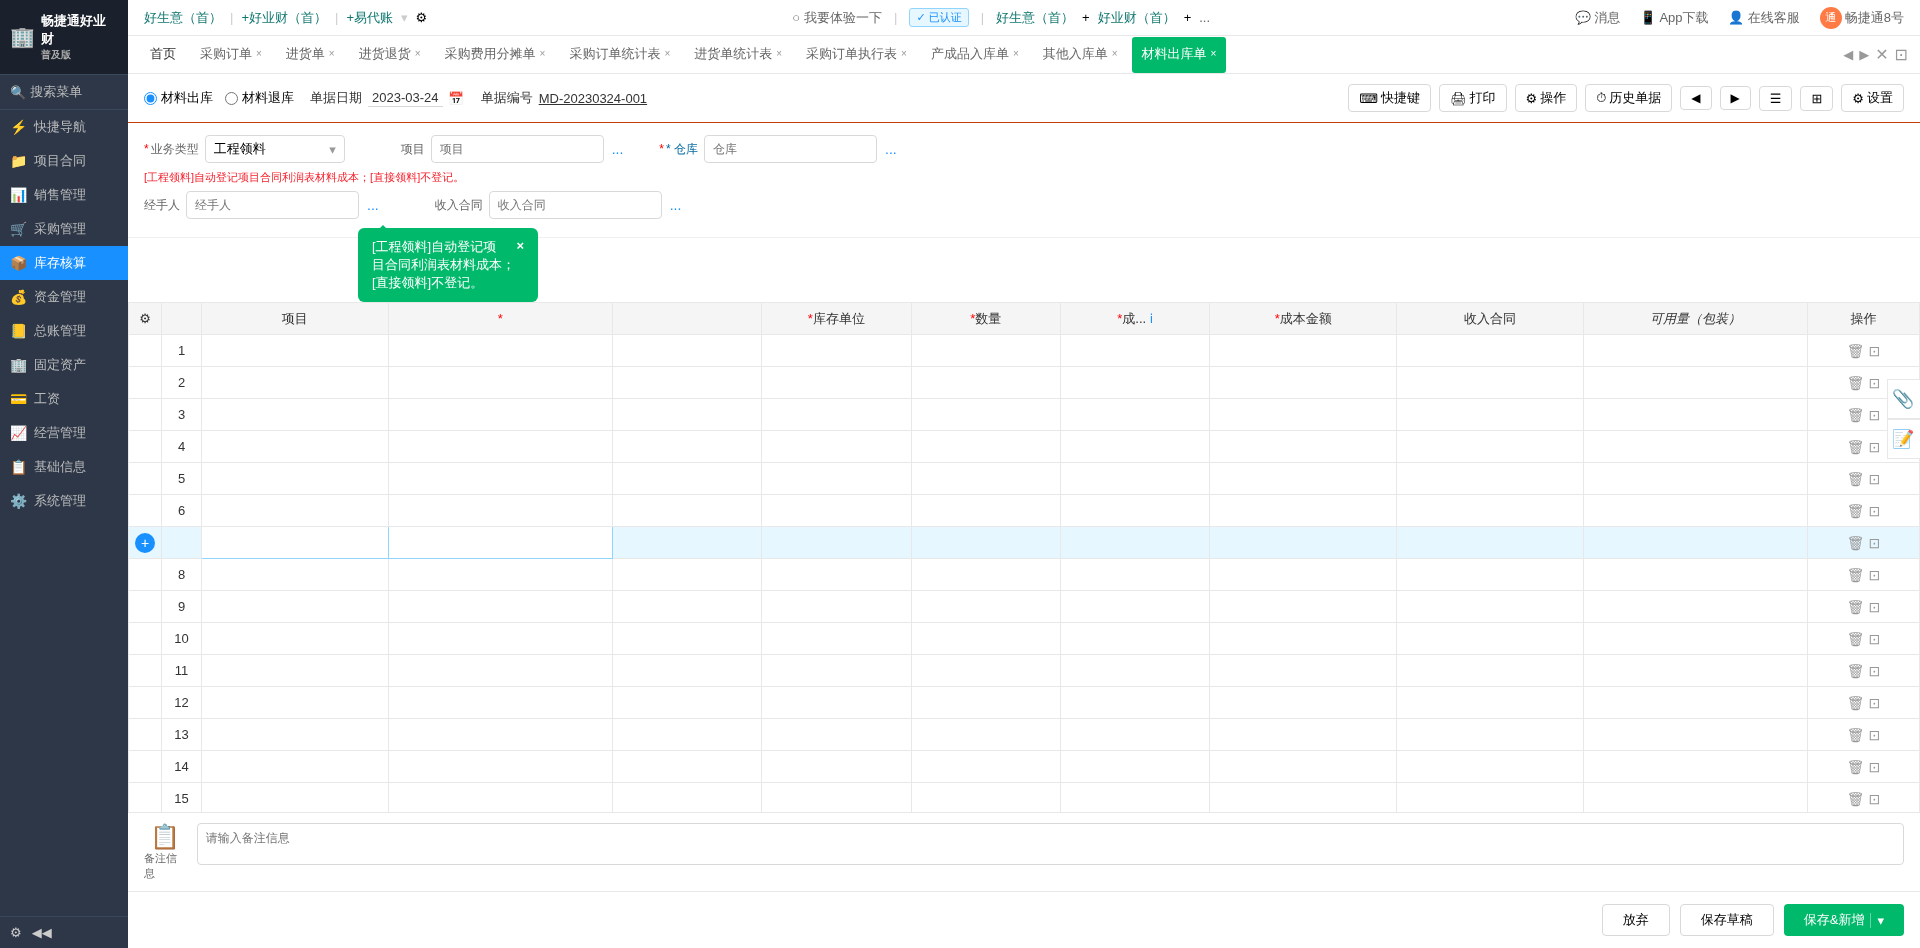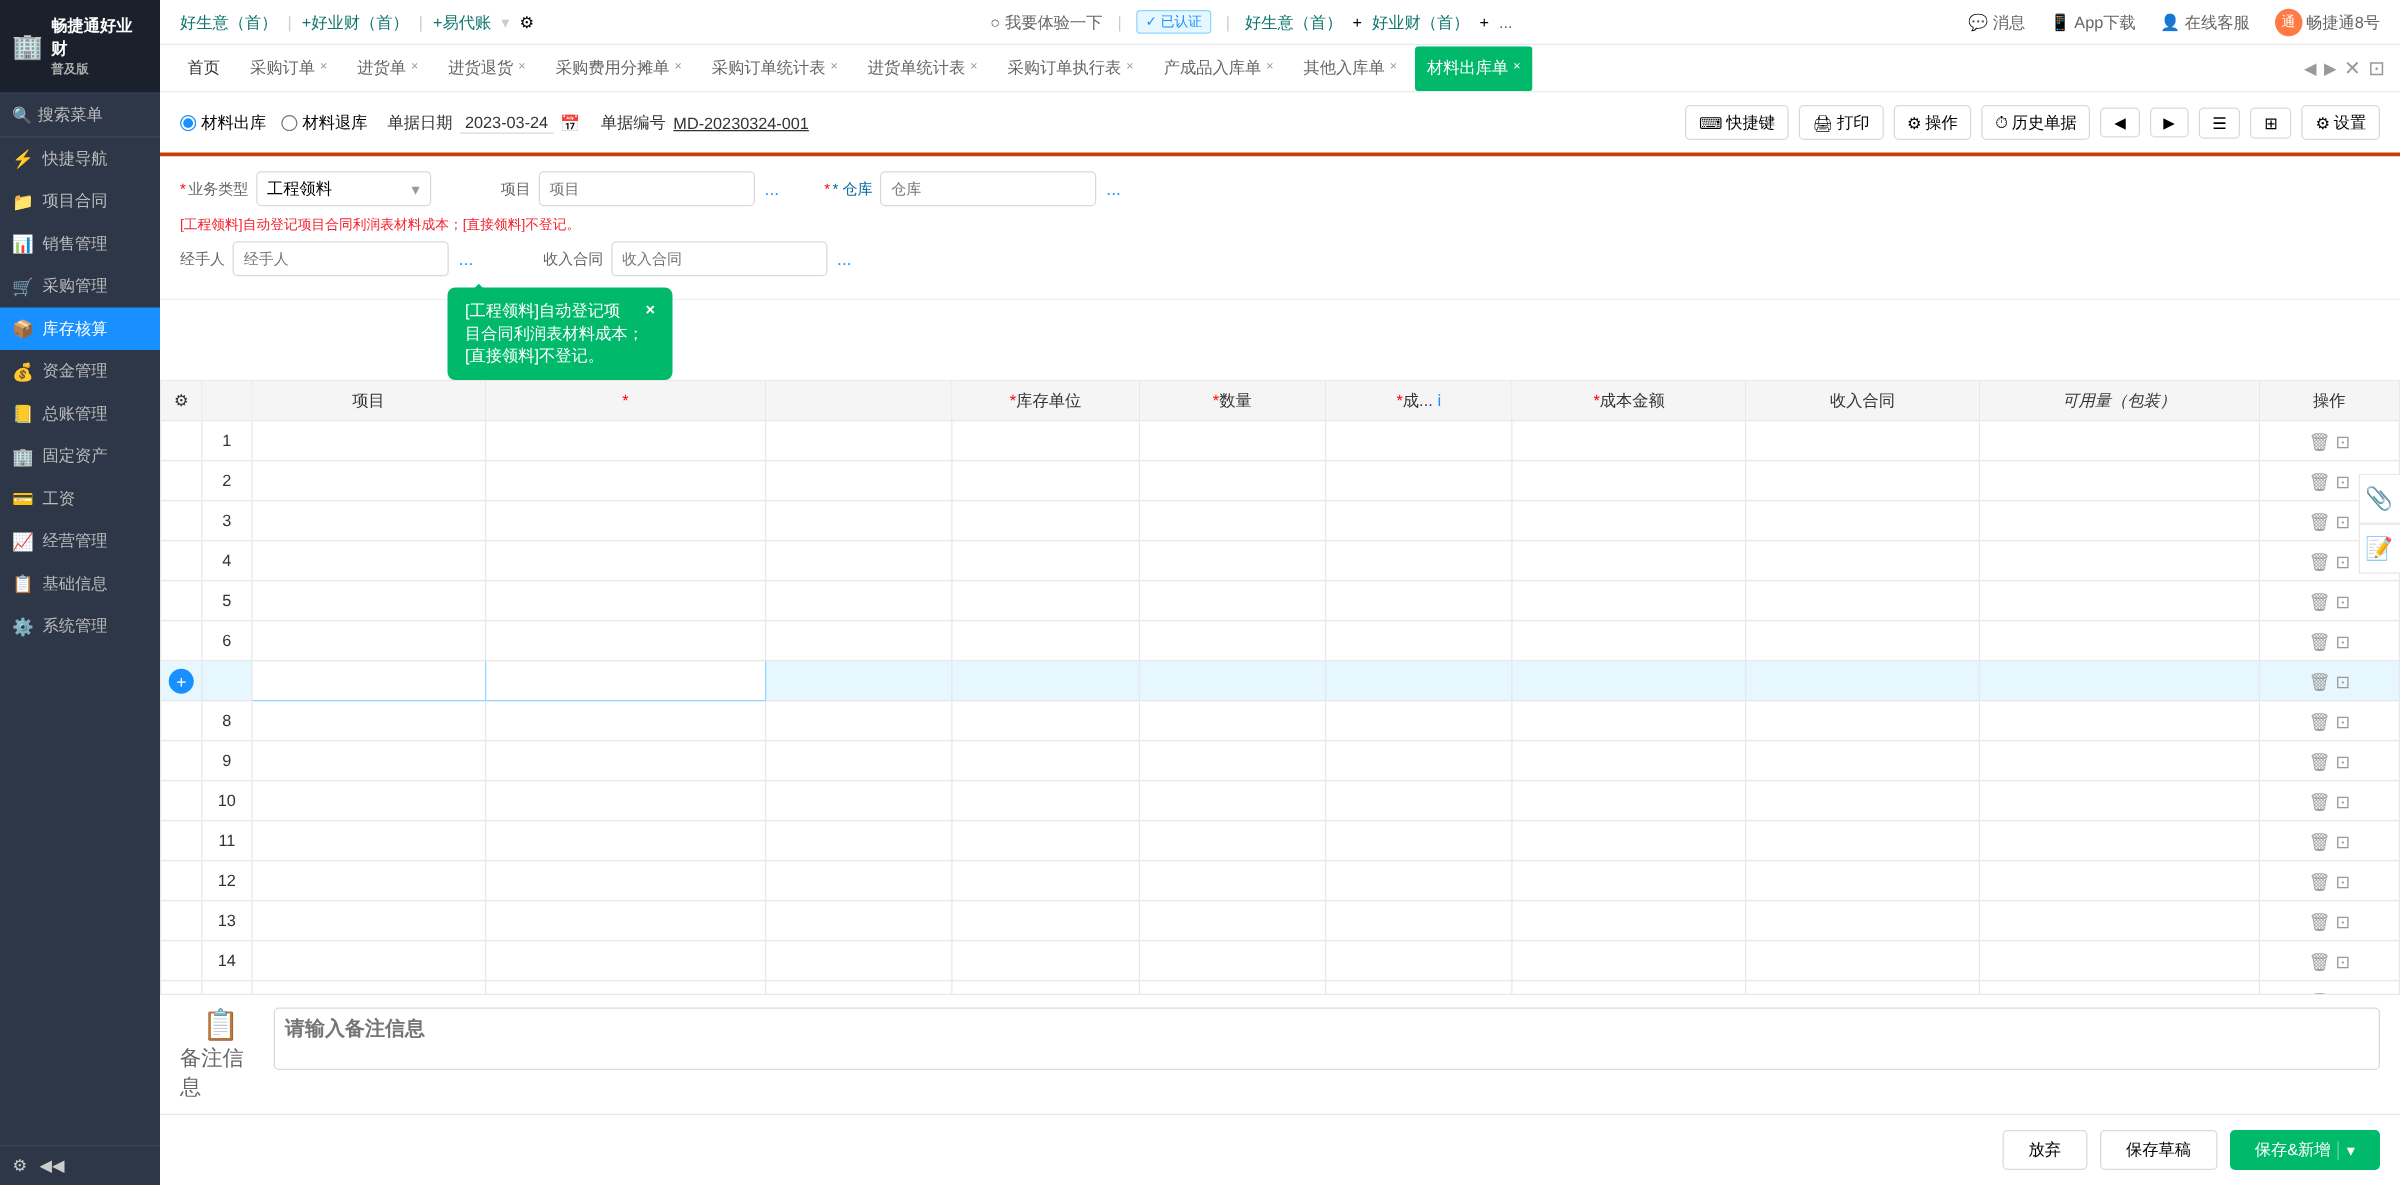--- a/index.html
+++ b/index.html
@@ -19,21 +19,21 @@
     .main { flex: 1; display: flex; flex-direction: column; overflow: hidden; }
 
     
     .subnav { background: #fff; border-bottom: 1px solid #e8e8e8; padding: 0 12px; display: flex; align-items: center; gap: 4px; height: 38px; overflow-x: auto; }
     .tab-close { color: #999; }
 
     
     .content { flex: 1; overflow: auto; background: #fff; display: flex; flex-direction: column; }
 
     
-    .page-header { padding: 10px 16px; border-bottom: 3px solid #c2410c; display: flex; align-items: center; gap: 16px; }
+    .page-header { padding: 10px 16px; border-bottom: 1px solid #c2410c; display: flex; align-items: center; gap: 16px; }
     .radio-group { display: flex; align-items: center; gap: 12px; }
     .radio-item { display: flex; align-items: center; gap: 4px; cursor: pointer; }
     .radio-item input[type=radio] { accent-color: #1890ff; }
     .header-field { display: flex; align-items: center; gap: 6px; font-size: 12px; color: #333; }
     .header-actions { margin-left: auto; display: flex; gap: 8px; align-items: center; }
     .btn-action { padding: 4px 10px; border: 1px solid #d9d9d9; background: #fff; border-radius: 4px; cursor: pointer; font-size: 12px; display: flex; align-items: center; gap: 3px; }
 
     
     .form-area { padding: 12px 16px; border-bottom: 1px solid #f0f0f0; }
     .form-row { display: flex; align-items: flex-start; gap: 16px; margin-bottom: 6px; flex-wrap: wrap; }
@@ -54,22 +54,22 @@
     .col-settings { width: 32px; }
     .add-row-btn { background: #1890ff; color: #fff; border: none; border-radius: 50%; width: 20px; height: 20px; cursor: pointer; font-size: 14px; display: flex; align-items: center; justify-content: center; }
     .action-btns { display: flex; gap: 4px; justify-content: center; }
     .del-btn { background: none; border: none; cursor: pointer; color: #999; font-size: 14px; }
     .copy-btn { background: none; border: none; cursor: pointer; color: #999; font-size: 14px; }
 
     
     .footer { padding: 10px 16px; background: #fff; border-top: 1px solid #e8e8e8; }
     .notes-area { display: flex; align-items: flex-start; gap: 10px; }
     .notes-icon { color: #00b96b; font-size: 22px; display: flex; flex-direction: column; align-items: center; }
-    .notes-label { font-size: 17px; color: #666; }
-    .notes-input { border: 1px solid #d9d9d9; border-radius: 4px; padding: 6px 8px; font-size: 16px; width: 100%; min-height: 36px; color: #999; resize: none; font-weight: bold; }
+    .notes-label { font-size: 11px; color: #666; }
+    .notes-input { border: 1px solid #d9d9d9; border-radius: 4px; padding: 6px 8px; font-size: 12px; width: 100%; min-height: 36px; color: #999; resize: none; }
 
     
     .bottom-actions { padding: 12px 16px; background: #fff; border-top: 1px solid #e8e8e8; display: flex; justify-content: flex-end; gap: 10px; }
     .btn-discard { padding: 6px 20px; border: 1px solid #d9d9d9; background: #fff; border-radius: 4px; cursor: pointer; font-size: 13px; }
     .btn-draft { padding: 6px 20px; border: 1px solid #d9d9d9; background: #fff; border-radius: 4px; cursor: pointer; font-size: 13px; }
     .btn-save { padding: 6px 20px; border: none; background: #00b96b; color: #fff; border-radius: 4px; cursor: pointer; font-size: 13px; display: flex; align-items: center; gap: 4px; }
 
     
     .tooltip-popup { position: absolute; background: #00b96b; color: #fff; border-radius: 6px; padding: 10px 14px; font-size: 12px; max-width: 180px; z-index: 100; top: 180px; left: 300px; }
     .tooltip-popup::before { content: ''; position: absolute; top: -8px; left: 20px; border: 5px solid transparent; border-bottom-color: #00b96b; }

